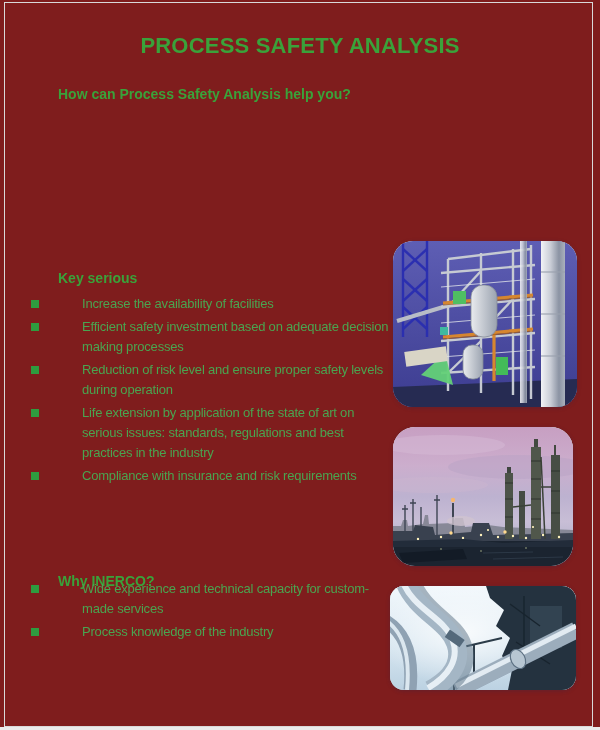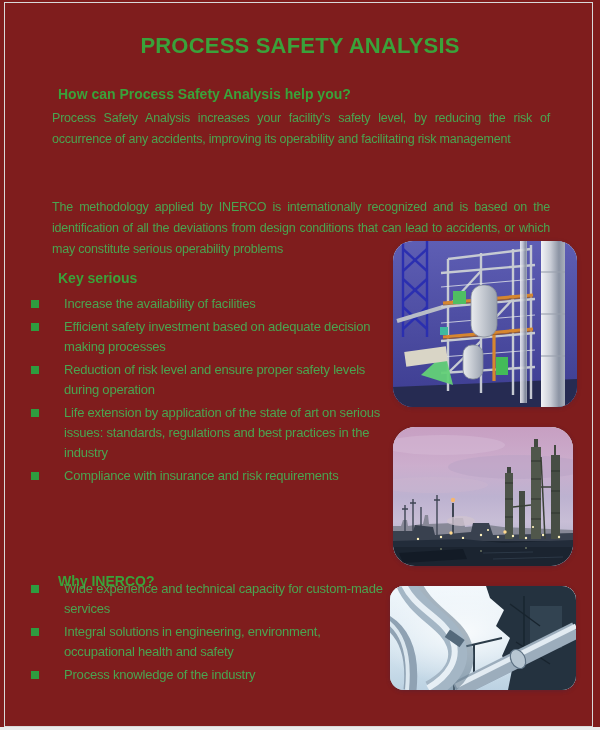--- a/index.html
+++ b/index.html
@@ -26,21 +26,21 @@
     color:#4aa450;text-align:justify;letter-spacing:-.2px;
   }
   .bullets{
     position:absolute;left:30px;width:360px;margin:0;padding:0;list-style:none;
   }
   .bullets li{display:flex;margin:0 0 3px 0;}
   .sq{
     flex:0 0 8px;width:8px;height:8px;background:#2e9c3f;margin:6px 25px 0 1px;
   }
   .bt{
-    flex:1;font-size:13px;line-height:20px;color:#4aa450;letter-spacing:-.2px;
+    flex:1;font-size:13px;line-height:20px;color:#4aa450;letter-spacing:-.2px;margin-left:18px;
   }
   .photo{
     position:absolute;overflow:hidden;background:#777;
     box-shadow:inset 0 0 0 2px rgba(255,255,255,.55), inset 0 3px 4px rgba(255,255,255,.55),
                0 1px 4px rgba(40,40,80,.3);
   }
   .photo svg{display:block;width:100%;height:100%;}
   #photo-1{left:393px;top:241px;width:184px;height:166px;border-radius:20px;}
   #photo-2{left:393px;top:427px;width:180px;height:139px;border-radius:22px;}
   #photo-3{left:390px;top:586px;width:186px;height:104px;border-radius:14px;}
@@ -50,23 +50,21 @@
 
 <div class="canvas">
 
   <div class="sheet-border"></div>
   <div class="bottom-strip"></div>
 
   <div class="doc-title">PROCESS SAFETY ANALYSIS</div>
 
   <div class="sec-heading" style="top:86px">How can Process Safety Analysis help you?</div>
 
-  <div class="para" style="top:108px">Process Safety Analysis increases your facility’s safety level, by reducing the risk of occurrence of  any accidents, improving its operability and facilitating risk management</div>
-
-  <div class="para" style="top:197px">The methodology applied by INERCO is internationally recognized and is based on the identification of all the deviations from design conditions that can lead to accidents, or which may constitute serious operability problems</div>
+
 
   <div class="sec-heading" style="top:270px">Key serious</div>
 
   <ul class="bullets" style="top:294px">
     <li>
       <span class="sq"></span>
       <span class="bt">Increase the availability of facilities</span>
     </li>
     <li>
       <span class="sq"></span>
@@ -85,24 +83,20 @@
       <span class="bt">Compliance with insurance and risk requirements</span>
     </li>
   </ul>
 
   <div class="sec-heading" style="top:573px">Why INERCO?</div>
 
   <ul class="bullets" style="top:579px">
     <li>
       <span class="sq"></span>
       <span class="bt">Wide experience and technical capacity for custom-made services</span>
-    </li>
-    <li>
-      <span class="sq"></span>
-      <span class="bt">Integral solutions in engineering, environment, occupational health and safety</span>
     </li>
     <li>
       <span class="sq"></span>
       <span class="bt">Process knowledge of the industry</span>
     </li>
   </ul>
 
   <div class="photo" id="photo-1" aria-label="3D CAD model of a process plant with steel structure and piping">
     <svg viewBox="0 0 184 166" preserveAspectRatio="none" role="img">
       <defs>

